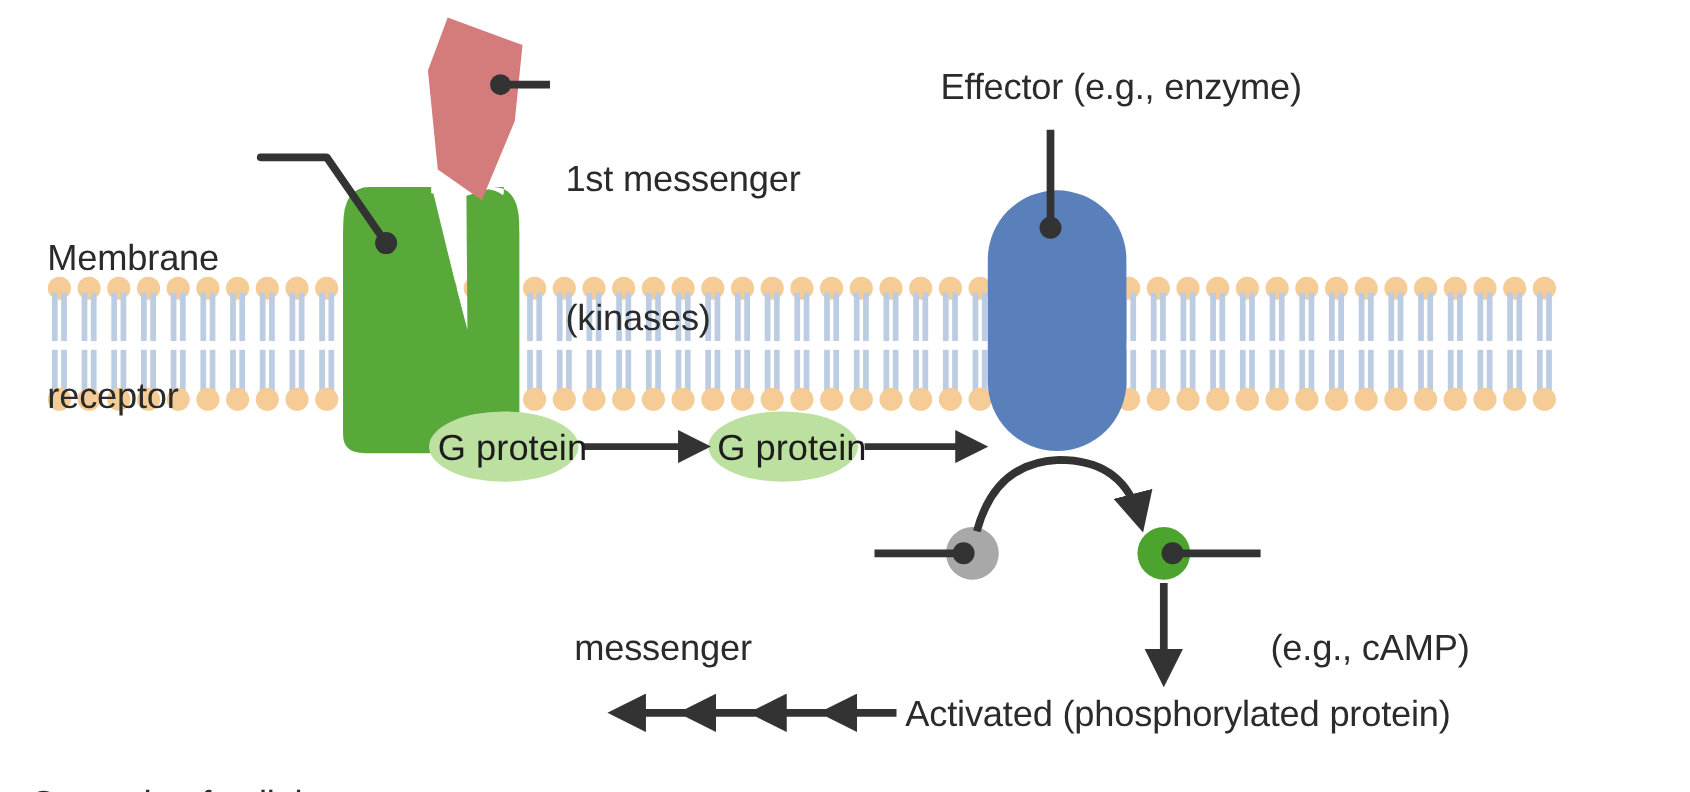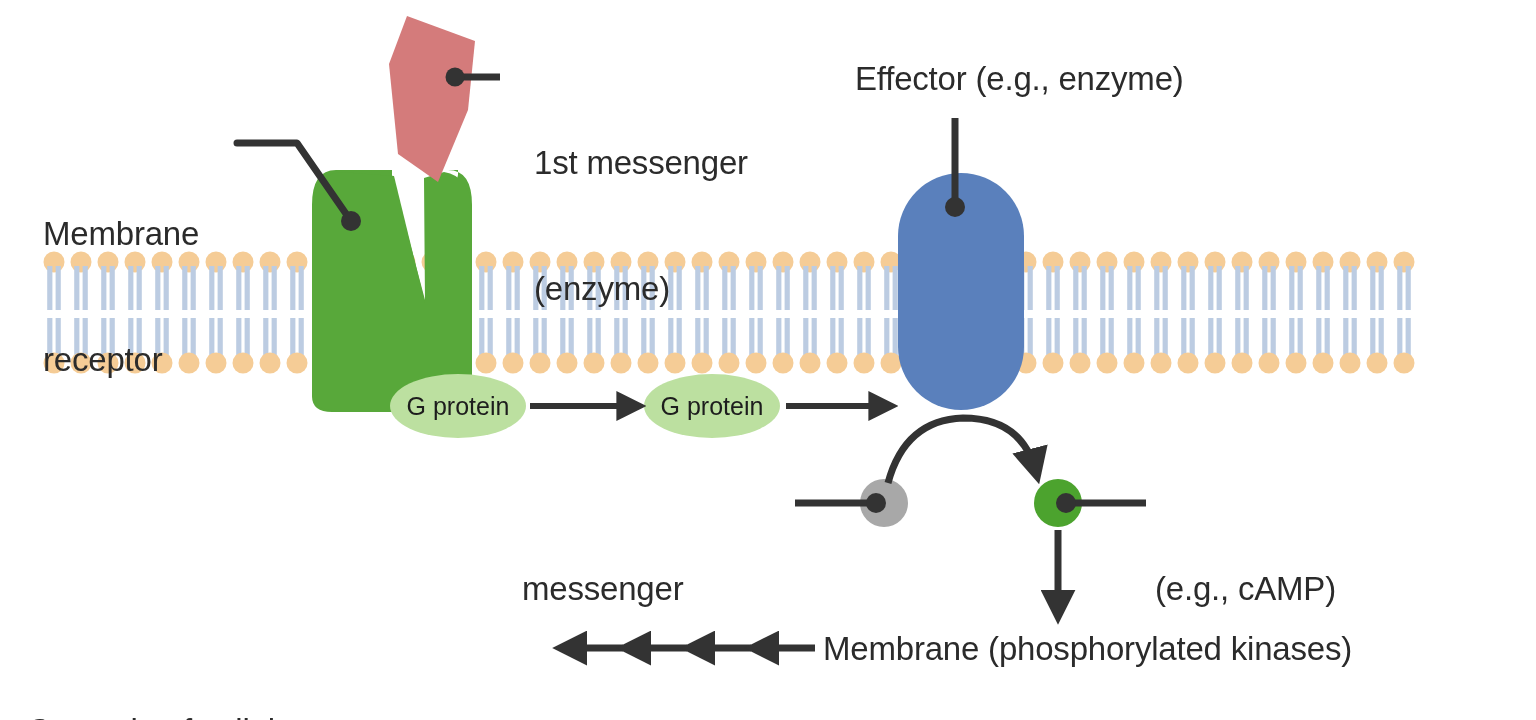--- a/index.html
+++ b/index.html
@@ -30,21 +30,21 @@
     font-family: "Liberation Sans", sans-serif;
     font-size: 33px;
     line-height: 42px;
     white-space: pre;
     letter-spacing: -0.2px;
   }
   .gp-text {
     position: absolute;
     color: #1d1d1d;
     font-family: "Liberation Sans", sans-serif;
-    font-size: 25px;
+    font-size: 33px;
     line-height: 25px;
     white-space: pre;
     text-align: center;
   }
 </style>
 </head>
 <body>
 
 <div id="stage">
 
@@ -410,23 +410,23 @@
       <circle cx="876" cy="503" r="10" fill="#333333"></circle>
       <line x1="1066" y1="503" x2="1146" y2="503" stroke="#333333" stroke-width="7"></line>
       <circle cx="1066" cy="503" r="10" fill="#333333"></circle>
       <line x1="1058" y1="530" x2="1058" y2="615" stroke="#333333" stroke-width="7" marker-end="url(#arrowhead)"></line>
       <line x1="623" y1="648" x2="562" y2="648" stroke="#333333" stroke-width="7" marker-end="url(#arrowhead)"></line>
       <line x1="687" y1="648" x2="626" y2="648" stroke="#333333" stroke-width="7" marker-end="url(#arrowhead)"></line>
       <line x1="751" y1="648" x2="690" y2="648" stroke="#333333" stroke-width="7" marker-end="url(#arrowhead)"></line>
       <line x1="815" y1="648" x2="754" y2="648" stroke="#333333" stroke-width="7" marker-end="url(#arrowhead)"></line>
     </svg>
 
-  <div class="lbl" style="left:534px; top:58px;">
+  <div class="lbl" style="left:514px; top:58px;">
     <div>1st messenger</div>
-    <div>(enzyme)</div>
+    <div>(kinases)</div>
   </div>
 
   <div class="lbl" style="left:855px; top:58px;">Effector (e.g., enzyme)</div>
 
   <div class="lbl" style="left:43px; top:129px;">
     <div>Membrane</div>
     <div>receptor</div>
   </div>
 
   <div class="gp-text" style="left:398px; top:394px; width:120px;">G protein</div>
@@ -434,20 +434,20 @@
   <div class="gp-text" style="left:652px; top:394px; width:120px;">G protein</div>
 
   <div class="lbl" style="left:522px; top:484px;">
     <div>messenger</div>
   </div>
 
   <div class="lbl" style="left:1155px; top:484px;">
     <div>(e.g., cAMP)</div>
   </div>
 
-  <div class="lbl" style="left:823px; top:628px;">Membrane (phosphorylated kinases)</div>
+  <div class="lbl" style="left:823px; top:628px;">Activated (phosphorylated protein)</div>
 
   <div class="lbl" style="left:27px; top:626px;">
     <div>Cascade of cellular responses</div>
     
   </div>
 
 </div>
 
 </body></html>

